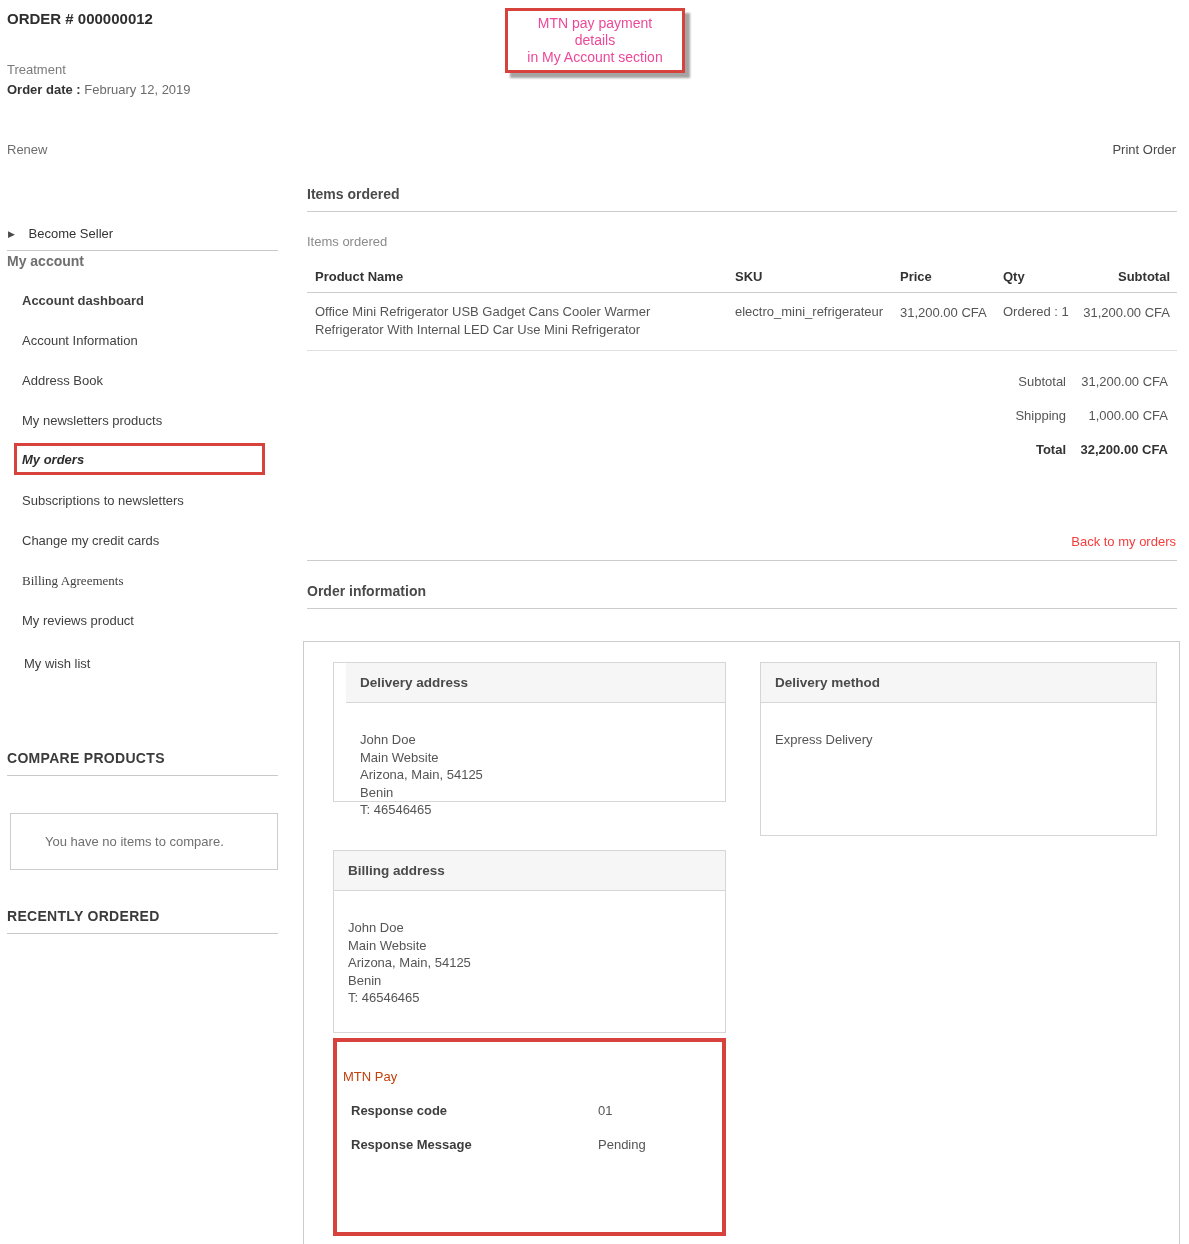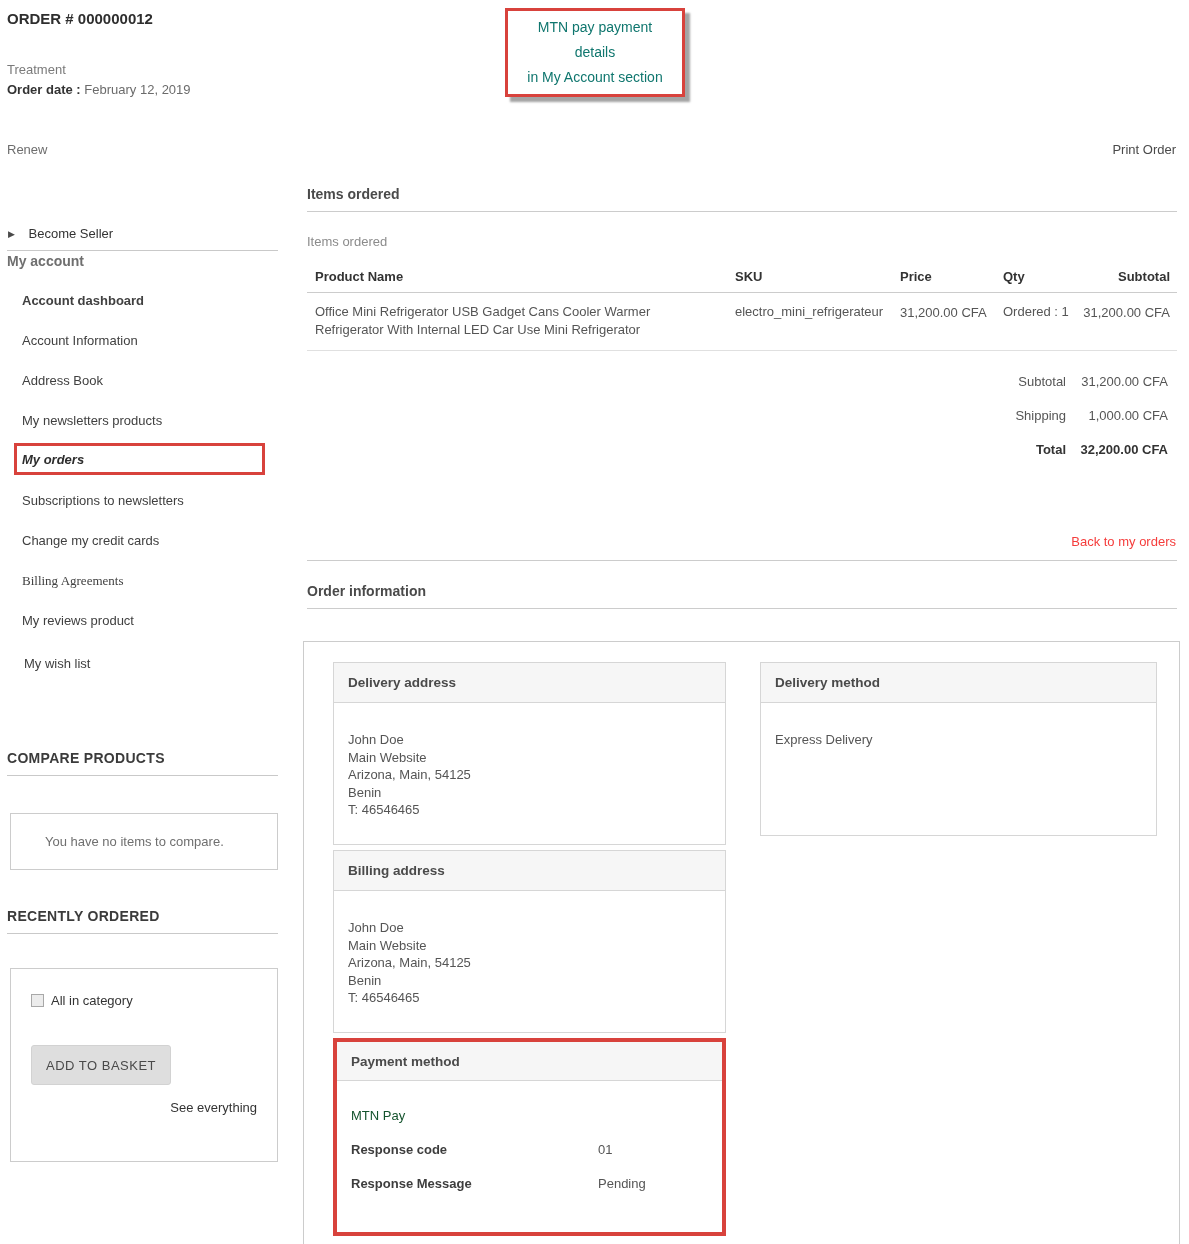--- a/index.html
+++ b/index.html
@@ -10,21 +10,21 @@
   
   .order-number { position:absolute; left:7px; top:10px; font-size:15px; font-weight:bold; color:#2e2e2e; }
   .order-status { position:absolute; left:7px; top:62px; color:#7a7a7a; }
   .order-date { position:absolute; left:7px; top:82px; color:#6b6b6b; }
   .order-date b { color:#333; }
   .renew-link { position:absolute; left:7px; top:142px; color:#6d6d6d; cursor:pointer; }
   .print-order { position:absolute; right:13px; top:142px; color:#4a4a4a; cursor:pointer; }
 
   .annotation { position:absolute; left:505px; top:8px; width:180px; border:3px solid #d8423c;
     background:#fff; box-shadow:5px 5px 2px rgba(90,90,90,.55); padding:4px 8px; text-align:center;
-    font-size:14px; line-height:25px; color:#0f766e; }
+    font-size:14px; line-height:17px; color:#ec4899; }
 
   
   .sb-become { position:absolute; left:8px; top:226px; color:#333; cursor:pointer; }
   .sb-become .arrow { display:inline-block; font-size:9px; color:#4a4a4a; margin-right:10px; vertical-align:1px; }
   .sb-divider1 { position:absolute; left:7px; top:250px; width:271px; border-top:1px solid #c9c9c9; }
   .sb-account-header { position:absolute; left:7px; top:253px; font-size:14px; font-weight:bold; color:#6f6f6f; }
   .sb-item { position:absolute; left:22px; color:#404040; cursor:pointer; }
   .sb-item.current { font-weight:bold; color:#2e2e2e; }
   .sb-current-box { position:absolute; left:14px; top:443px; width:251px; height:32px; border:3px solid #d8423c; }
   .sb-section-header { position:absolute; left:7px; font-size:14px; font-weight:bold; color:#3b3b3b; letter-spacing:.3px; }
@@ -52,26 +52,26 @@
   .tot-bold { font-weight:bold; color:#333; }
   .back-link { position:absolute; right:13px; top:534px; color:#f53c3b; cursor:pointer; }
   .mid-divider { position:absolute; left:307px; top:560px; width:870px; border-top:1px solid #ccc; }
 
   
   .outer-box { position:absolute; left:303px; top:641px; width:877px; height:620px; border:1px solid #ccc; }
   .info-box { position:absolute; border:1px solid #d6d6d6; background:#fff; }
   .info-box .hd { height:40px; background:#f6f6f6; border-bottom:1px solid #d6d6d6; display:flex; align-items:center;
     padding-left:14px; font-weight:bold; color:#4a4a4a; font-size:13.5px; }
   .info-box .bd { padding:28px 14px 14px 14px; color:#555; line-height:17.5px; }
-  .box-delivery-addr { left:333px; top:662px; width:393px; height:183px; }
+  .box-delivery-addr { left:333px; top:662px; width:393px; height:140px;padding-left:12px; }
   .box-delivery-method { left:760px; top:662px; width:397px; height:174px; }
   .box-billing-addr { left:333px; top:850px; width:393px; height:183px; }
   .box-payment { left:333px; top:1038px; width:393px; height:198px; border:4px solid #d8423c; }
   .box-payment .hd { height:39px; }
-  .pay-name { padding:27px 0 0 14px; color:#14532d; }
+  .pay-name { padding:27px 0 0 6px; color:#c2410c; }
   .pay-row { position:relative; margin-top:19px; padding-left:14px; }
   .pay-row .lbl { font-weight:bold; color:#3d3d3d; }
   .pay-row .val { position:absolute; left:261px; top:0; color:#555; }
 </style>
 </head>
 <body>
 
 <div class="page">
 
   <div class="order-number">ORDER # 000000012</div>
@@ -108,28 +108,20 @@
   <div class="sb-item" style="top:656px; left:24px;">My wish list</div>
 
   <div class="sb-section-header" style="top:750px;">COMPARE PRODUCTS</div>
   <div class="sb-underline" style="top:775px;"></div>
   <div class="compare-box">
     <span>You have no items to compare.</span>
   </div>
 
   <div class="sb-section-header" style="top:908px;">RECENTLY ORDERED</div>
   <div class="sb-underline" style="top:933px;"></div>
-  <div class="recent-box">
-    <div class="recent-check">
-      <span class="cb"></span>
-      <span>All in category</span>
-    </div>
-    <button class="add-basket-btn">ADD TO BASKET</button>
-    <div class="see-everything">See everything</div>
-  </div>
 
   <div class="main-title" style="top:186px;">Items ordered</div>
   <div class="items-caption">Items ordered</div>
 
   <div class="th" style="left:315px; top:269px;">Product Name</div>
   <div class="th" style="left:735px; top:269px;">SKU</div>
   <div class="th" style="left:900px; top:269px;">Price</div>
   <div class="th" style="left:1003px; top:269px;">Qty</div>
   <div class="th" style="left:1058px; top:269px; width:112px; text-align:right;">Subtotal</div>
   <div class="table-head-line"></div>
@@ -175,21 +167,20 @@
     <div class="bd">
       <div>John Doe</div>
       <div>Main Website</div>
       <div>Arizona, Main, 54125</div>
       <div>Benin</div>
       <div>T: 46546465</div>
     </div>
   </div>
 
   <div class="info-box box-payment">
-    <div class="hd">Payment method</div>
     <div class="pay-name">MTN Pay</div>
     <div class="pay-row">
       <span class="lbl">Response code</span>
       <span class="val">01</span>
     </div>
     <div class="pay-row">
       <span class="lbl">Response Message</span>
       <span class="val">Pending</span>
     </div>
   </div>

